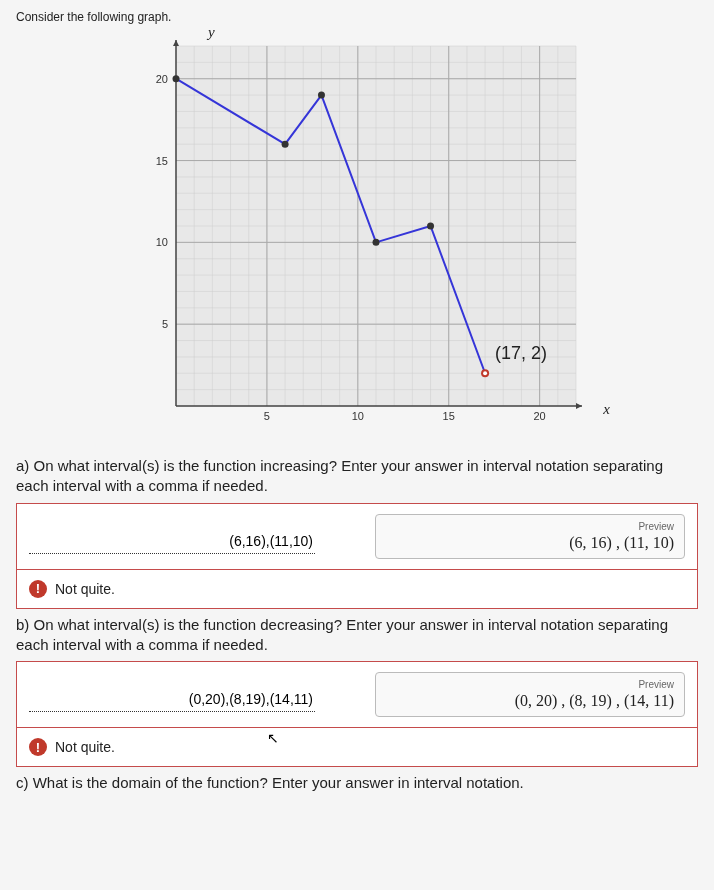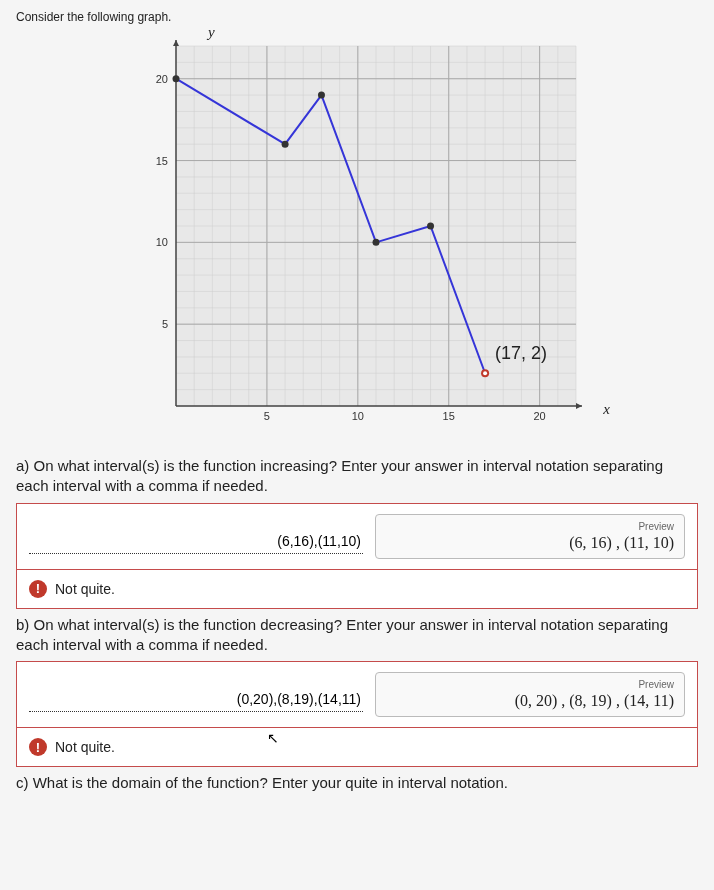--- a/index.html
+++ b/index.html
@@ -70,20 +70,21 @@
       text-align: right;
     }
     .preview-box {
       width: 310px;
       border: 1px solid #bbb;
       border-radius: 4px;
       background: #f9f9f9;
       padding: 6px 10px;
       text-align: right;
       position: relative;
+      margin-left: 48px;
     }
     .preview-label {
       font-size: 10px;
       color: #666;
       display: block;
       margin-bottom: 2px;
     }
     .preview-value {
       font-family: Liberation Serif, serif;
       font-size: 16px;
@@ -235,13 +236,13 @@
       <span class="preview-value">(0, 20) , (8, 19) , (14, 11)</span>
     </div>
   </div>
   <div class="feedback-row">
     <span class="feedback-icon">!</span>
     <span>Not quite.</span>
   </div>
   <span class="cursor-arrow" style="left:250px; top:68px;">↖</span>
 </div>
 
-<div class="question">c) What is the domain of the function? Enter your quite in interval notation.</div>
+<div class="question">c) What is the domain of the function? Enter your answer in interval notation.</div>
 
 </body></html>

